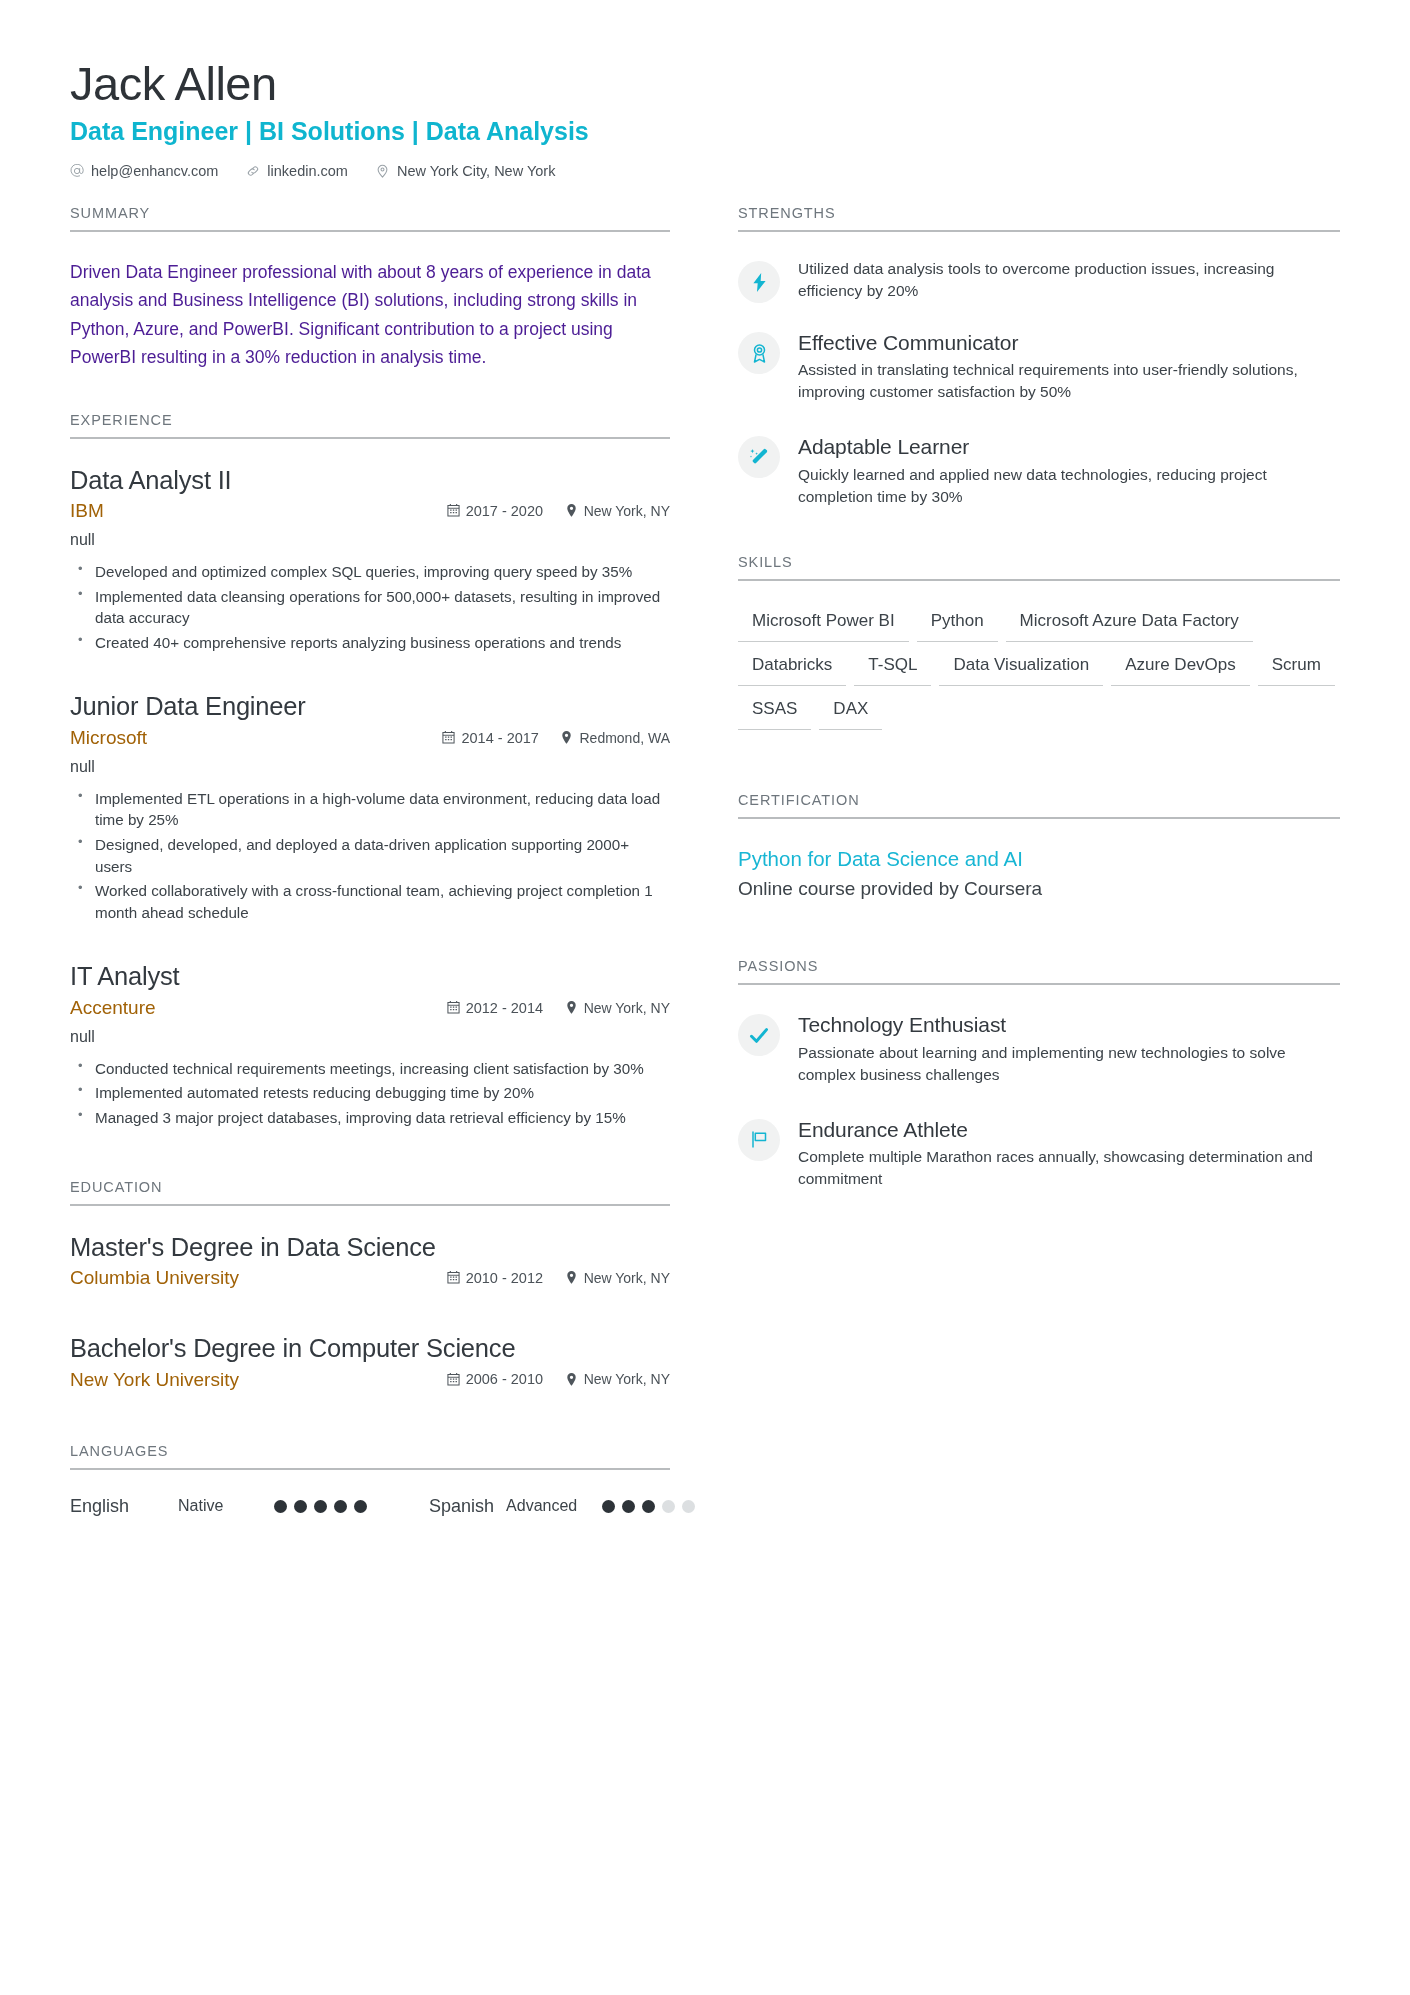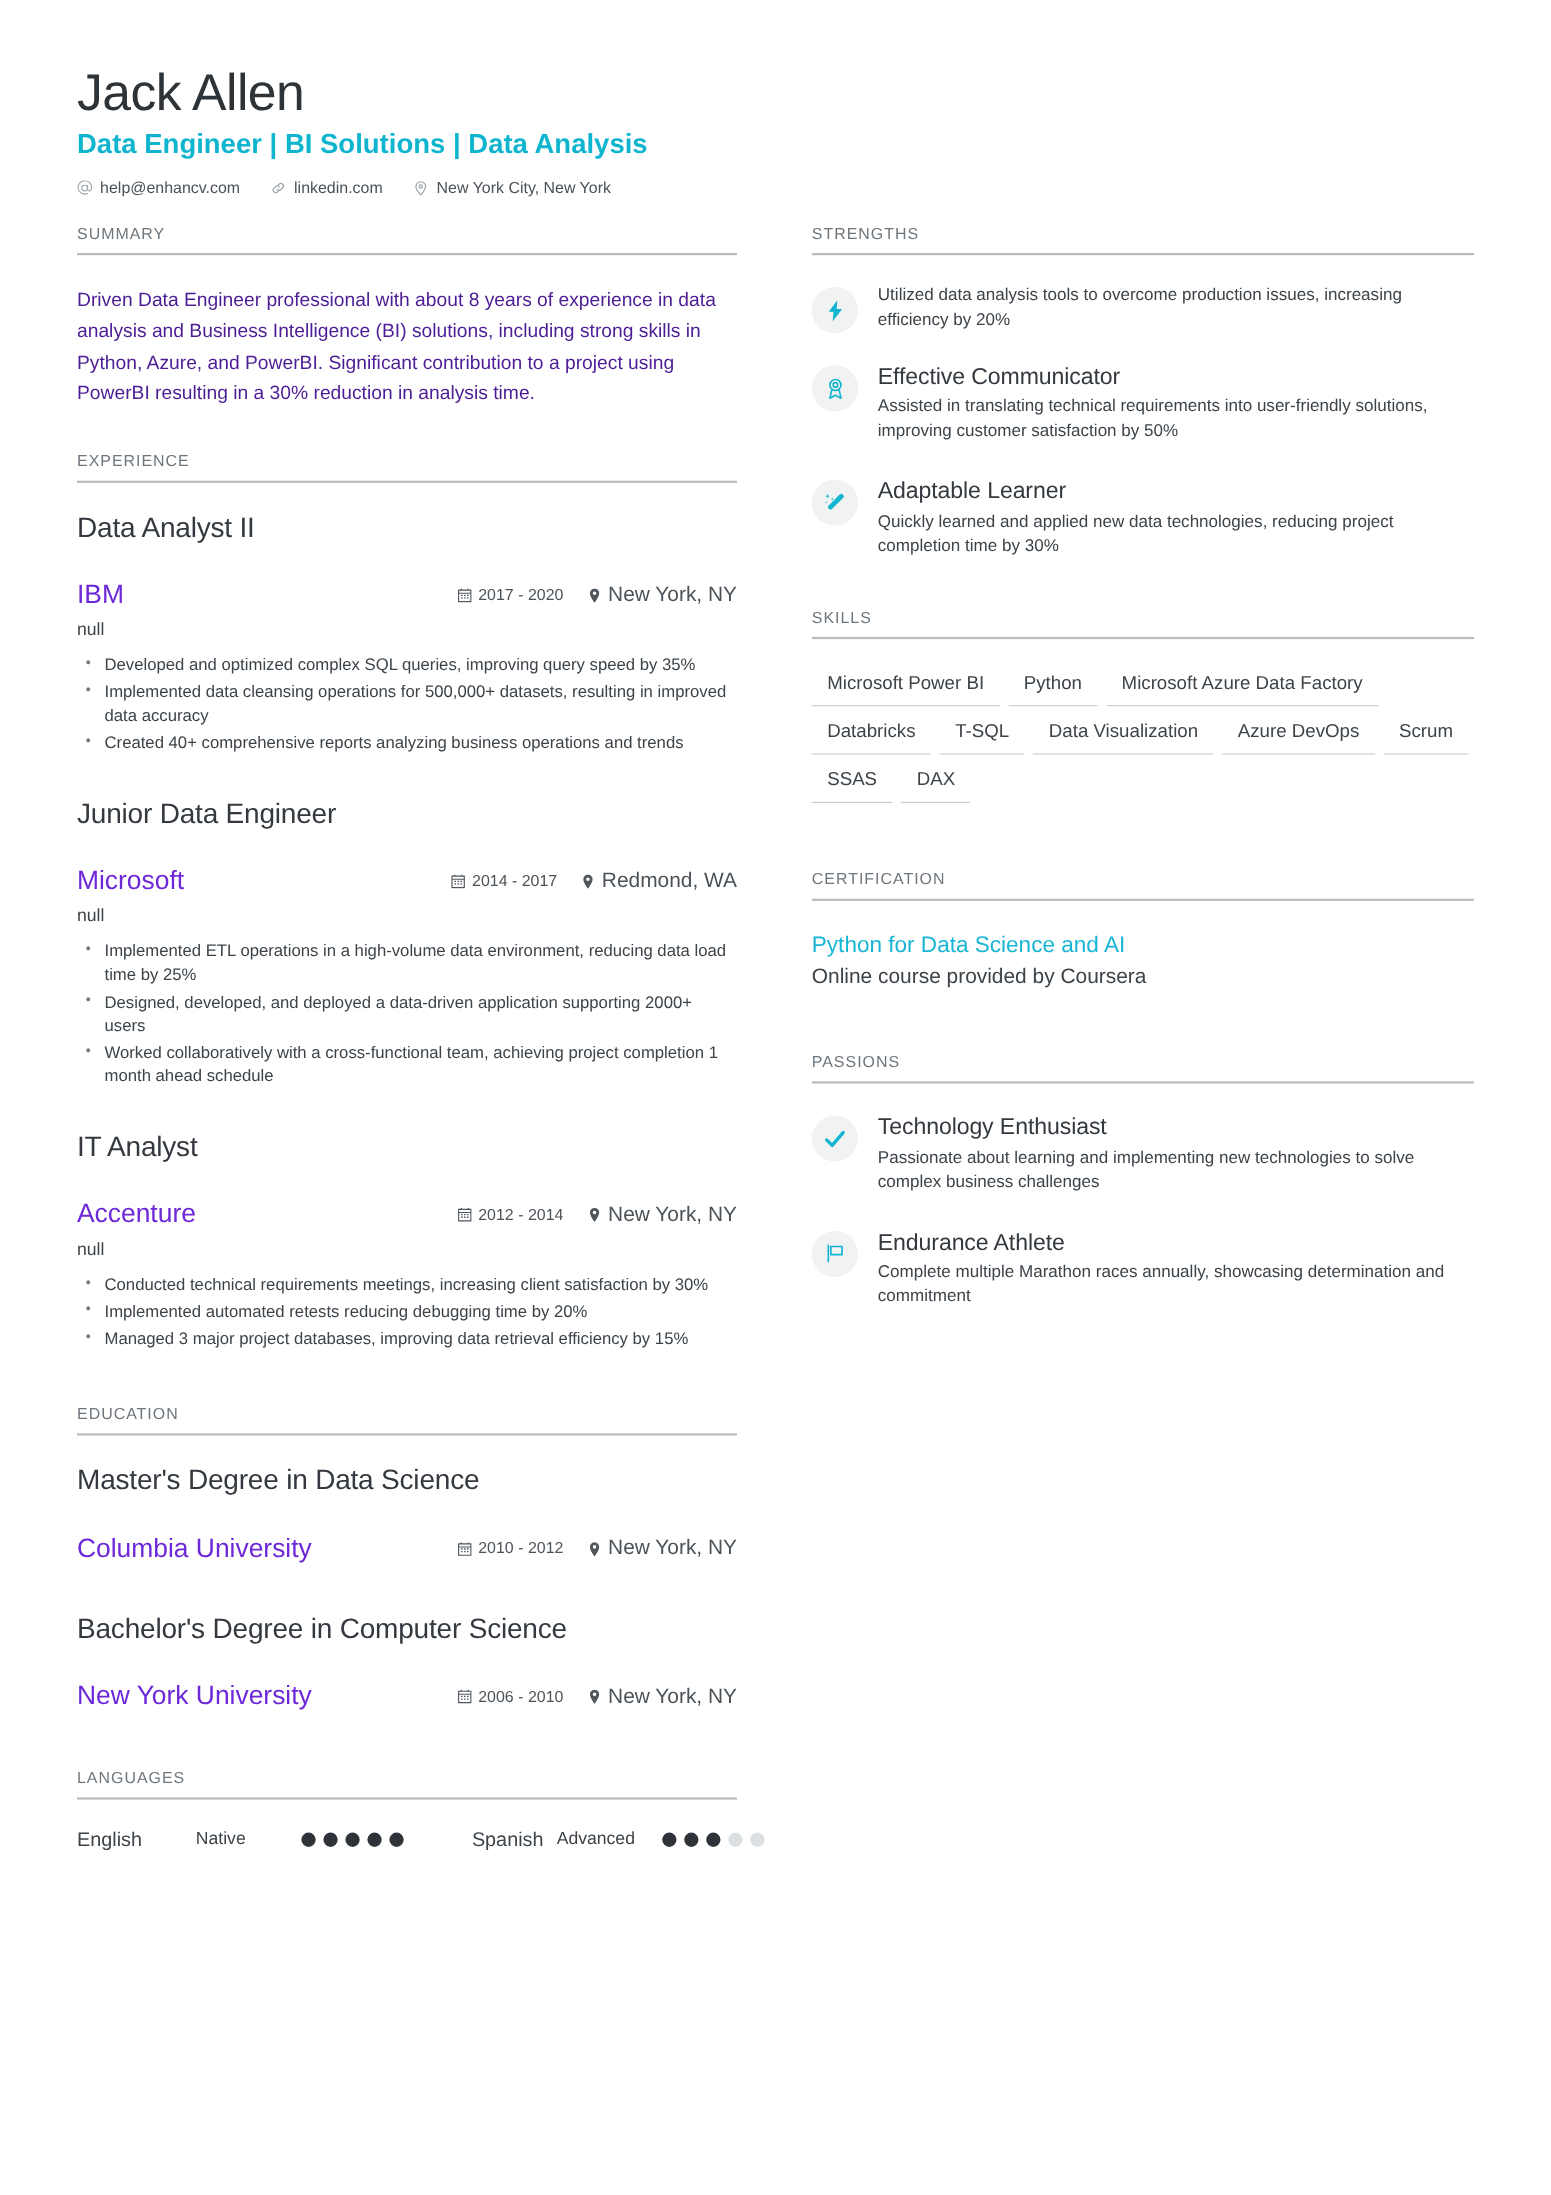--- a/index.html
+++ b/index.html
@@ -114,45 +114,44 @@
     letter-spacing: -0.2px;
   }
 
   .entry-meta {
     display: flex;
     align-items: baseline;
     margin-bottom: 4px;
   }
 
   .entry-org {
-    font-size: 24px;
-    color: #6d28d9;
+    font-size: 19px;
+    color: #a16207;
     flex: 1 1 auto;
     line-height: 1.35;
   }
 
   .entry-date {
     display: flex;
     align-items: center;
     gap: 6px;
     font-size: 14.5px;
     color: #4b5258;
     width: 118px;
     flex: 0 0 118px;
     white-space: nowrap;
   }
 
   .entry-loc {
     display: flex;
     align-items: center;
     gap: 6px;
-    font-size: 19px;
+    font-size: 14px;
     color: #4b5258;
     white-space: nowrap;
-    margin-top: 32px;
   }
 
   .meta-ico {
     display: inline-flex;
     align-items: center;
     justify-content: center;
     width: 13px;
     height: 14px;
     color: #4f565c;
     flex: 0 0 auto;

